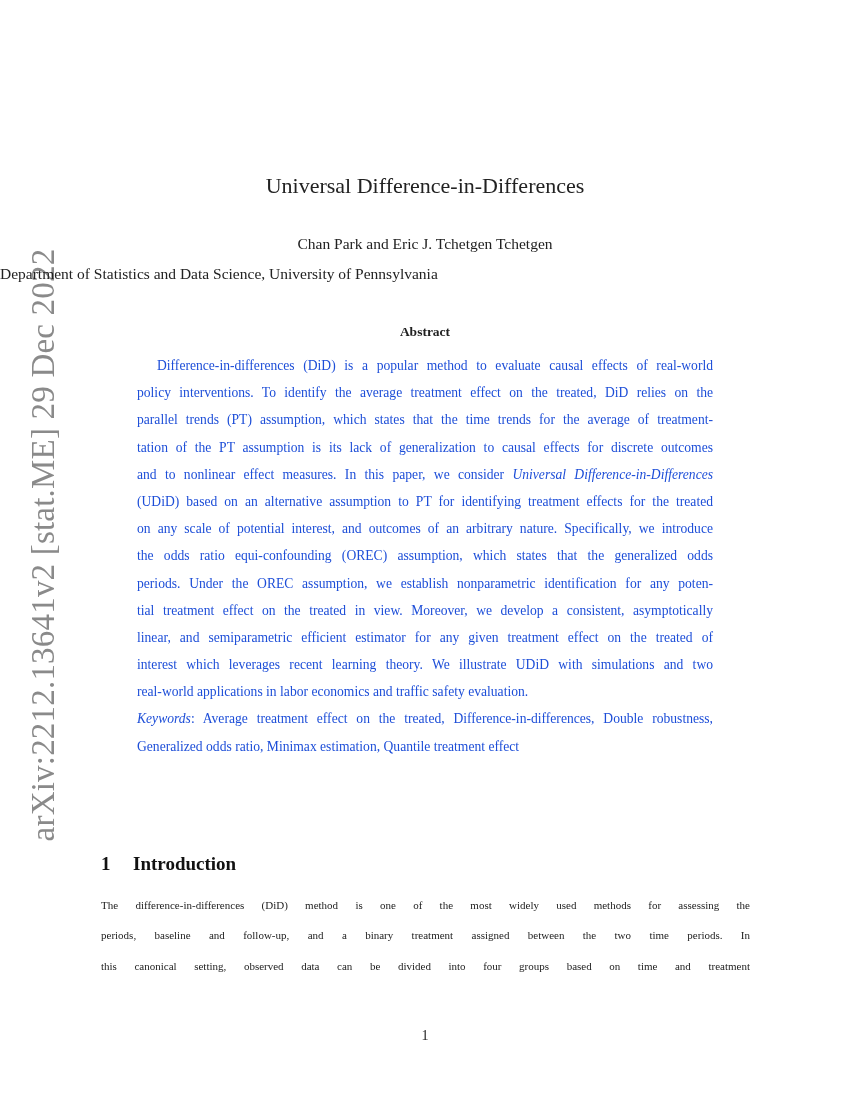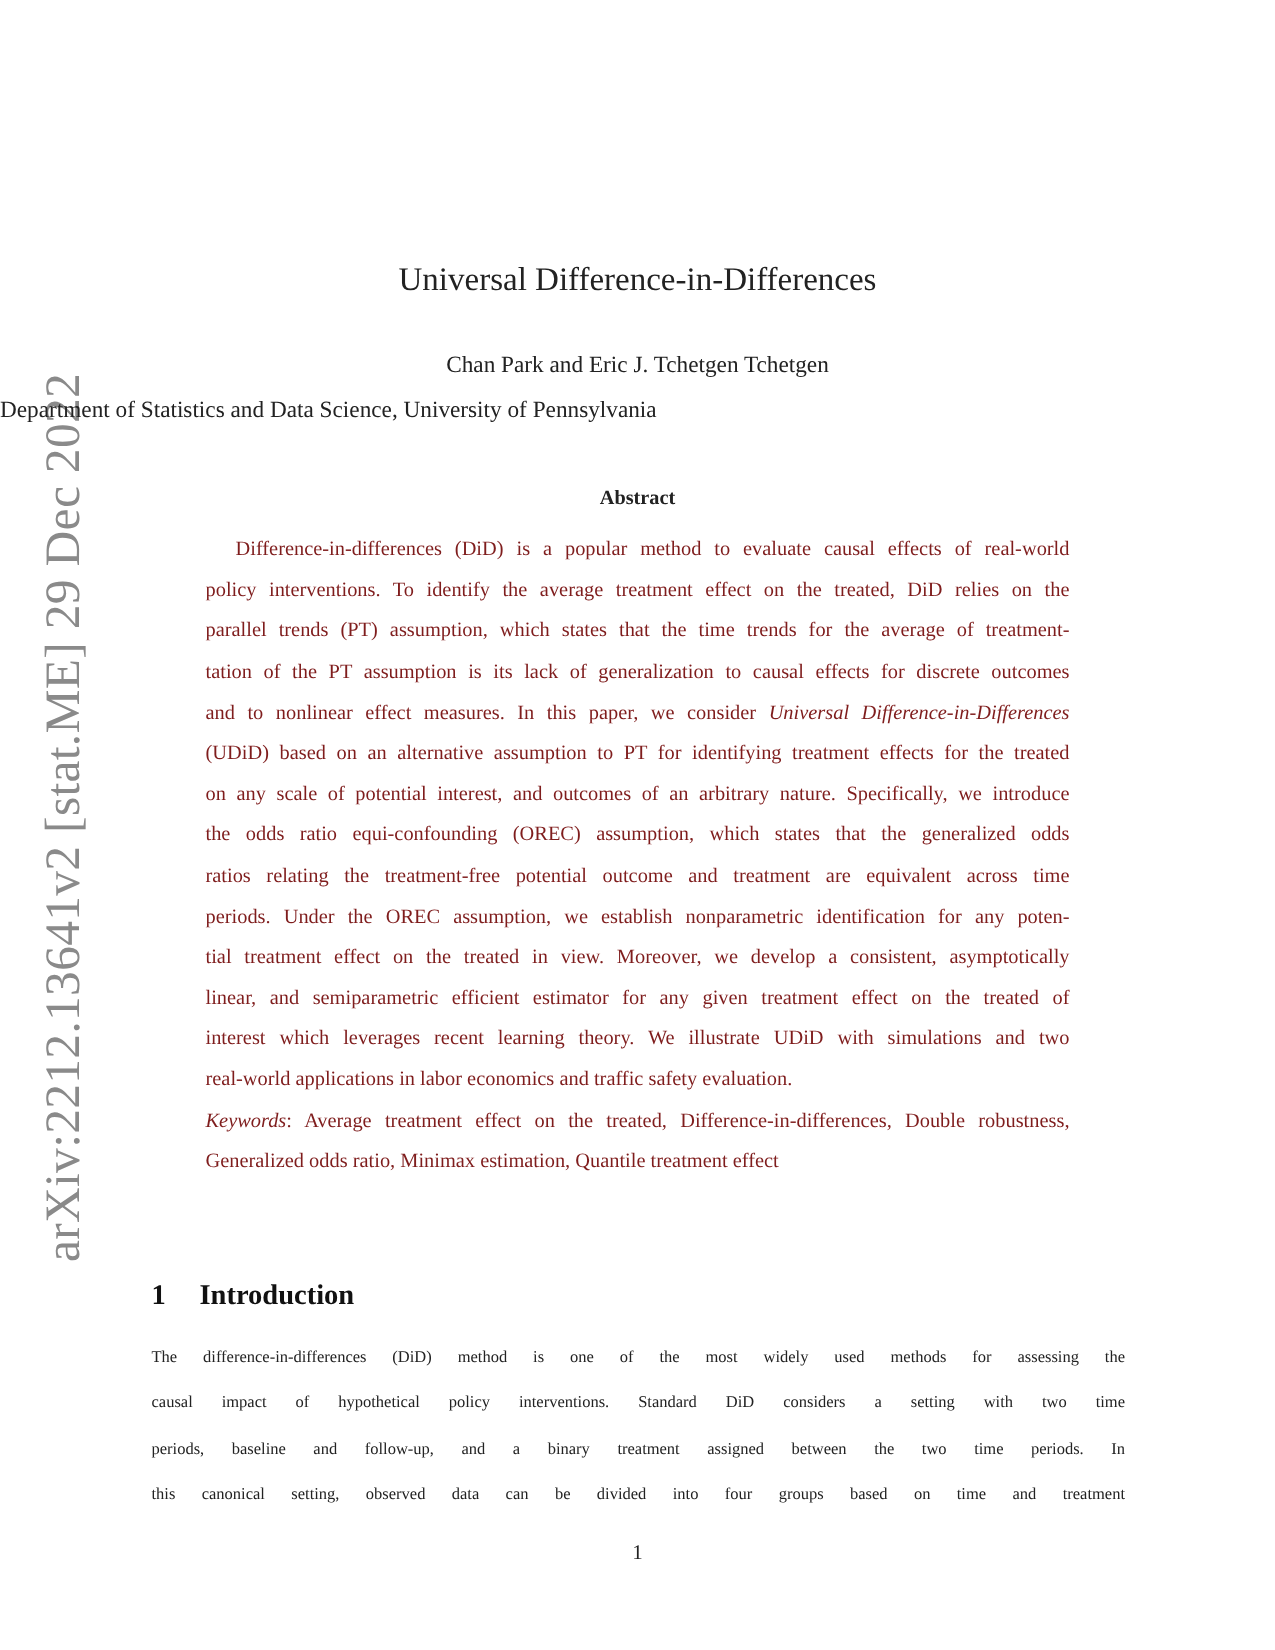--- a/index.html
+++ b/index.html
@@ -70,21 +70,21 @@
     }
     .abstract-body {
       position: absolute;
       left: 137px;
       width: 576px;
       top: 352px;
       font-family: "Liberation Serif", serif;
       font-size: 13.6px;
       line-height: 27.2px;
       text-align: justify;
-      color: #7f1d1d;
+      color: #1d4ed8;
     }
     .abstract-body .line {
       display: block;
       height: 27.2px;
       white-space: nowrap;
       text-align-last: justify;
       text-align: justify;
     }
     .abstract-body .line.indent {
       padding-left: 20px;
@@ -148,36 +148,34 @@
 
   <div class="abstract-body">
     <span class="line indent">Difference-in-differences (DiD) is a popular method to evaluate causal effects of real-world</span>
     <span class="line">policy interventions. To identify the average treatment effect on the treated, DiD relies on the</span>
     <span class="line">parallel trends (PT) assumption, which states that the time trends for the average of treatment-</span>
     <span class="line">tation of the PT assumption is its lack of generalization to causal effects for discrete outcomes</span>
     <span class="line"><span>and to nonlinear effect measures. In this paper, we consider </span><em>Universal Difference-in-Differences</em></span>
     <span class="line">(UDiD) based on an alternative assumption to PT for identifying treatment effects for the treated</span>
     <span class="line">on any scale of potential interest, and outcomes of an arbitrary nature. Specifically, we introduce</span>
     <span class="line">the odds ratio equi-confounding (OREC) assumption, which states that the generalized odds</span>
-    <span class="line">ratios relating the treatment-free potential outcome and treatment are equivalent across time</span>
     <span class="line">periods. Under the OREC assumption, we establish nonparametric identification for any poten-</span>
     <span class="line">tial treatment effect on the treated in view. Moreover, we develop a consistent, asymptotically</span>
     <span class="line">linear, and semiparametric efficient estimator for any given treatment effect on the treated of</span>
     <span class="line">interest which leverages recent learning theory. We illustrate UDiD with simulations and two</span>
     <span class="line last">real-world applications in labor economics and traffic safety evaluation.</span>
     <span class="line"><em>Keywords</em><span>: Average treatment effect on the treated, Difference-in-differences, Double robustness,</span></span>
     <span class="line last">Generalized odds ratio, Minimax estimation, Quantile treatment effect</span>
   </div>
 
   <div class="section-heading">
     <span class="num">1</span><span>Introduction</span>
   </div>
 
   <div class="intro-body">
     <span class="line">The difference-in-differences (DiD) method is one of the most widely used methods for assessing the</span>
-    <span class="line">causal impact of hypothetical policy interventions. Standard DiD considers a setting with two time</span>
     <span class="line">periods, baseline and follow-up, and a binary treatment assigned between the two time periods. In</span>
     <span class="line">this canonical setting, observed data can be divided into four groups based on time and treatment</span>
   </div>
 
   <div class="page-number">1</div>
 
 </div>
 
 </body></html>

